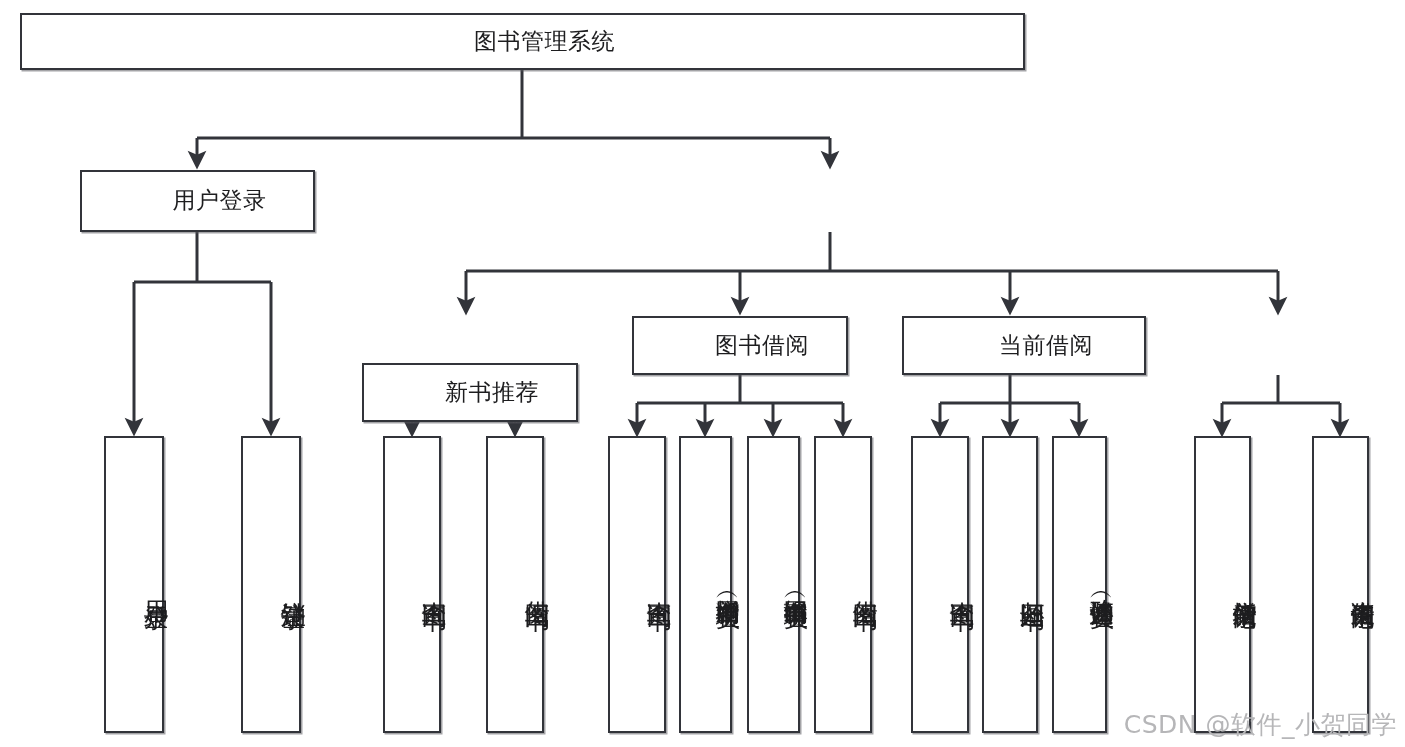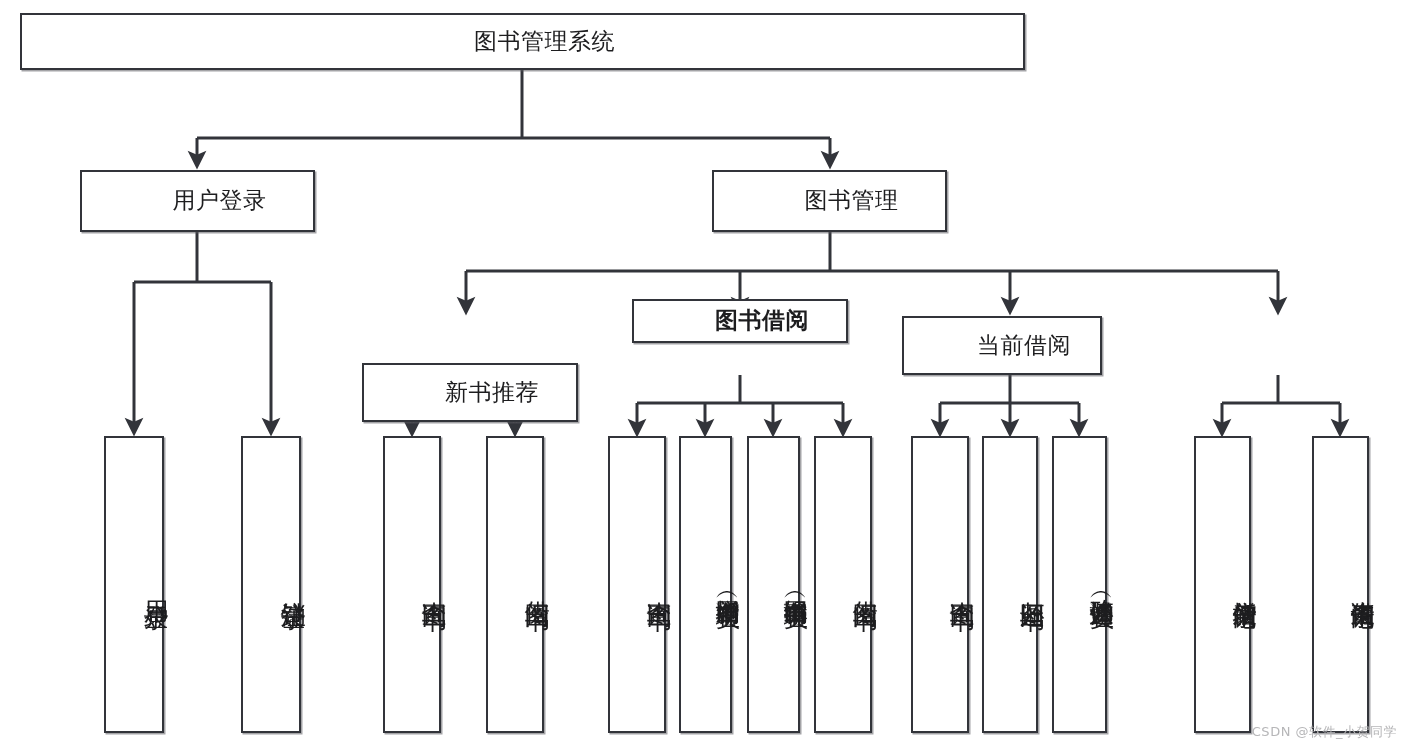--- a/index.html
+++ b/index.html
@@ -57,21 +57,21 @@
     letter-spacing: 2px;
   }
   .node.vertical.tight .label {
     font-size: 24px;
     letter-spacing: 1px;
   }
   #watermark {
     position: absolute;
     right: 8px;
     bottom: 6px;
-    font-size: 13px;
+    font-size: 25px;
     color: #b6b6b8;
     letter-spacing: 0.5px;
     white-space: nowrap;
     pointer-events: none;
   }
 </style>
 </head>
 <body>
 
 <div id="canvas">
@@ -126,31 +126,28 @@
     </g>
   </svg>
 
   <div class="node horizontal" style="left:20px; top:13px; width:1005px; height:57px;">
     <span class="label">图书管理系统</span>
   </div>
 
   <div class="node horizontal" style="left:80px; top:170px; width:235px; height:62px;">
     <span class="label">用户登录</span>
   </div>
-  <div class="node horizontal" style="left:712px; top:170px; width:235px; height:62px;">
-    <span class="label">图书管理</span>
-  </div>
 
   <div class="node horizontal" style="left:362px; top:316px; width:216px; height:59px;margin-top:47px;">
     <span class="label">新书推荐</span>
   </div>
-  <div class="node horizontal" style="left:632px; top:299px; width:216px; height:44px;font-weight:bold;">
+  <div class="node horizontal" style="left:632px; top:316px; width:216px; height:59px;">
     <span class="label">图书借阅</span>
   </div>
-  <div class="node horizontal" style="left:902px; top:316px; width:200px; height:59px;">
+  <div class="node horizontal" style="left:902px; top:316px; width:244px; height:59px;">
     <span class="label">当前借阅</span>
   </div>
 
   <div class="node vertical" style="left:104px; top:436px; width:60px; height:297px;">
     <span class="label">用户登录</span>
   </div>
   <div class="node vertical" style="left:241px; top:436px; width:60px; height:297px;">
     <span class="label">注销登录</span>
   </div>
 

